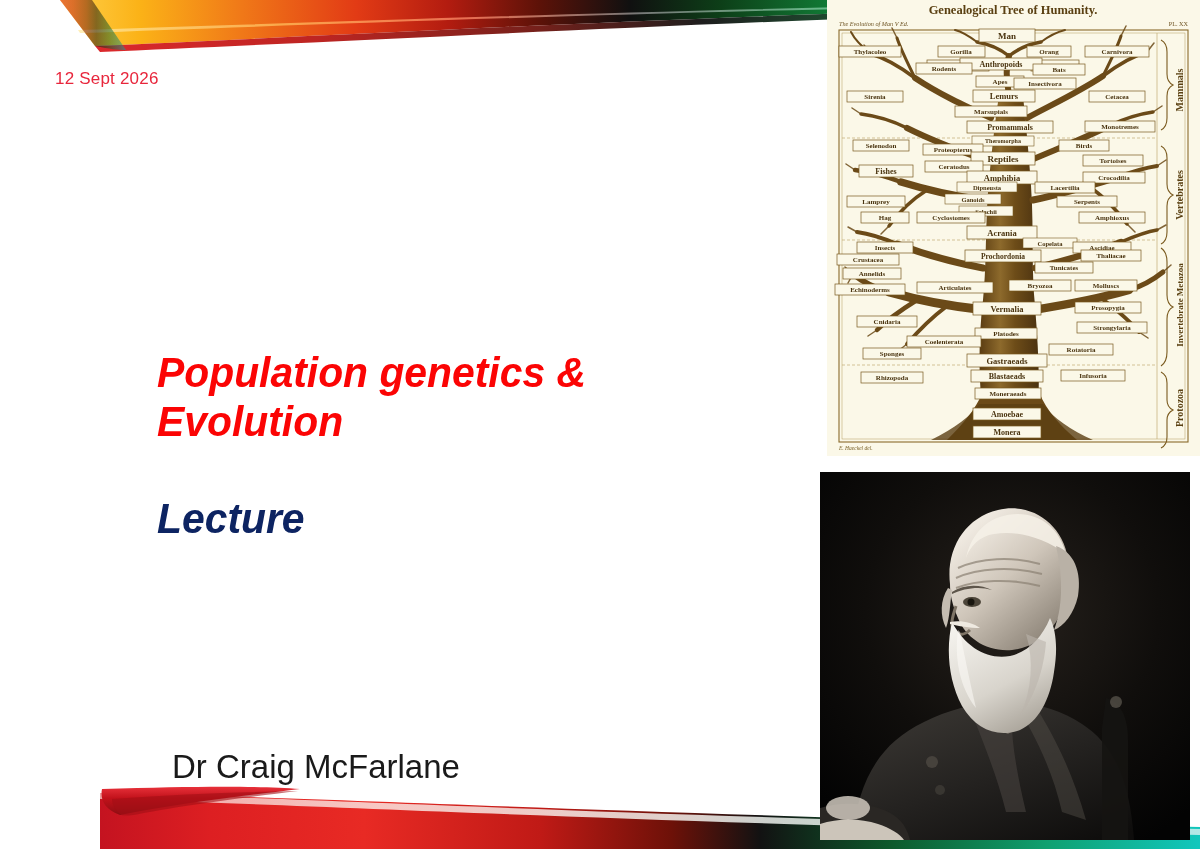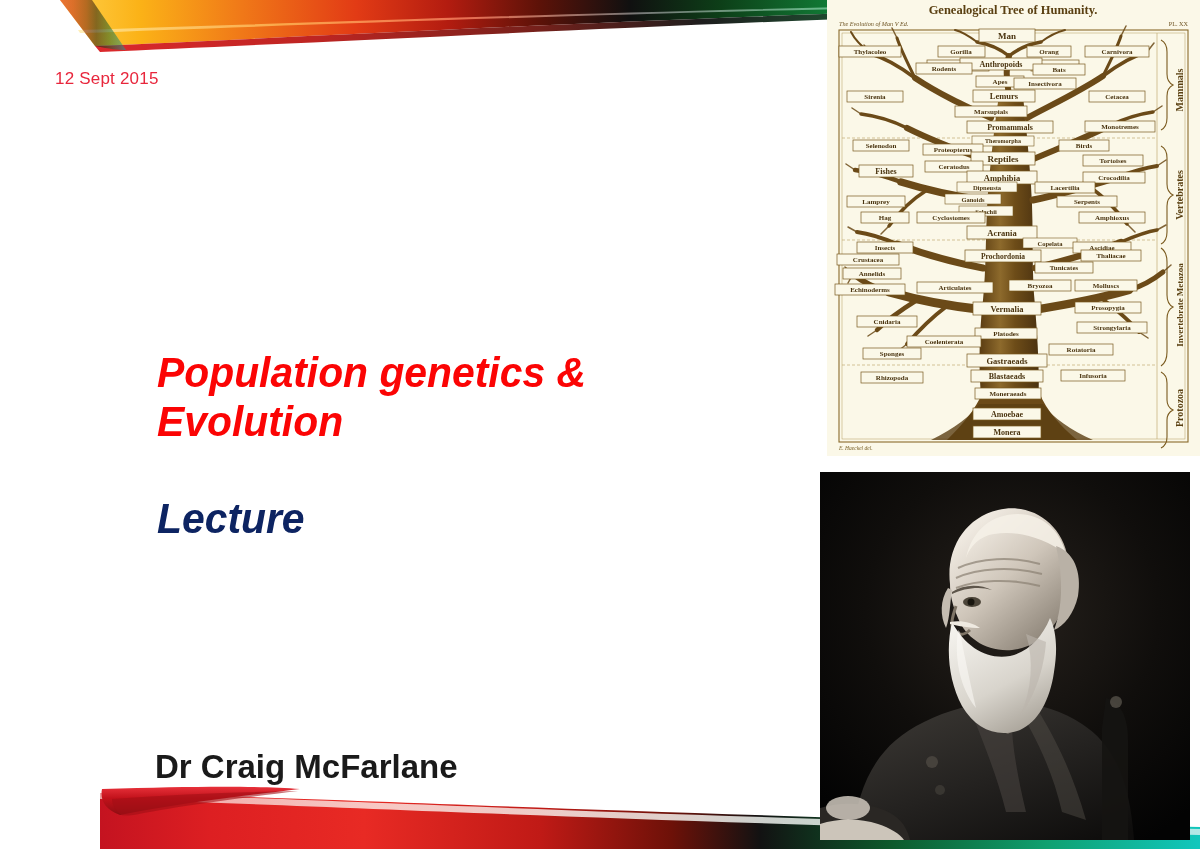--- a/index.html
+++ b/index.html
@@ -72,24 +72,24 @@
     font-family:"Liberation Sans", sans-serif;
     font-size:43px;
     font-weight:bold;
     font-style:italic;
     color:#0d2462;
     transform:scaleX(0.95);
     transform-origin:left top;
   }
 
   .presenter{
-    position:absolute;left:155px;top:748px;
+    position:absolute;left:172px;top:748px;
     font-family:"Liberation Sans", sans-serif;
     font-size:33px;
-    font-weight:700;
+    font-weight:400;
     color:#1a1a1a;
     letter-spacing:0px;
     text-align:right;
   }
 
   
   .tree-image{
     position:absolute;left:827px;top:0px;width:373px;height:456px;
     background:#fca5a5;
     overflow:hidden;
@@ -171,21 +171,21 @@
         <stop offset="1.00" stop-color="#8e0d12"></stop>
       </linearGradient>
     </defs>
     <path d="M 100,24 C 320,28 640,46 1200,58 L 1200,80 L 100,80 Z" fill="url(#botGrad)"></path>
     <path d="M 100,24 C 330,30 650,48 1200,60 L 1200,66 C 640,54 320,36 100,30 Z" fill="url(#botGradPale)" opacity="0.85"></path>
     <path d="M 102,20 C 200,17 260,17 300,20 C 250,26 180,34 120,46 C 104,40 100,30 102,20 Z" fill="url(#botGradCurl)"></path>
     <path d="M 112,30 C 180,25 240,23 298,22 C 240,29 170,38 124,48 C 116,43 112,36 112,30 Z" fill="#a10f16" opacity="0.6"></path>
     <path d="M 100,46 C 340,50 680,62 1200,72 L 1200,80 L 100,80 Z" fill="url(#botGrad)" opacity="0.92"></path>
   </svg>
 
-  <div class="date">12 Sept 2015</div>
+  <div class="date">12 Sept 2026</div>
 
 
   <div class="subtitle">Population genetics &amp; Evolution</div>
   <div class="lecture">Lecture</div>
   <div class="presenter">Dr Craig McFarlane</div>
 
   <div class="tree-image">
     <svg viewBox="0 0 373 456" width="373" height="456">
       <defs>
         <linearGradient id="trunkG" x1="0" y1="0" x2="1" y2="0">

